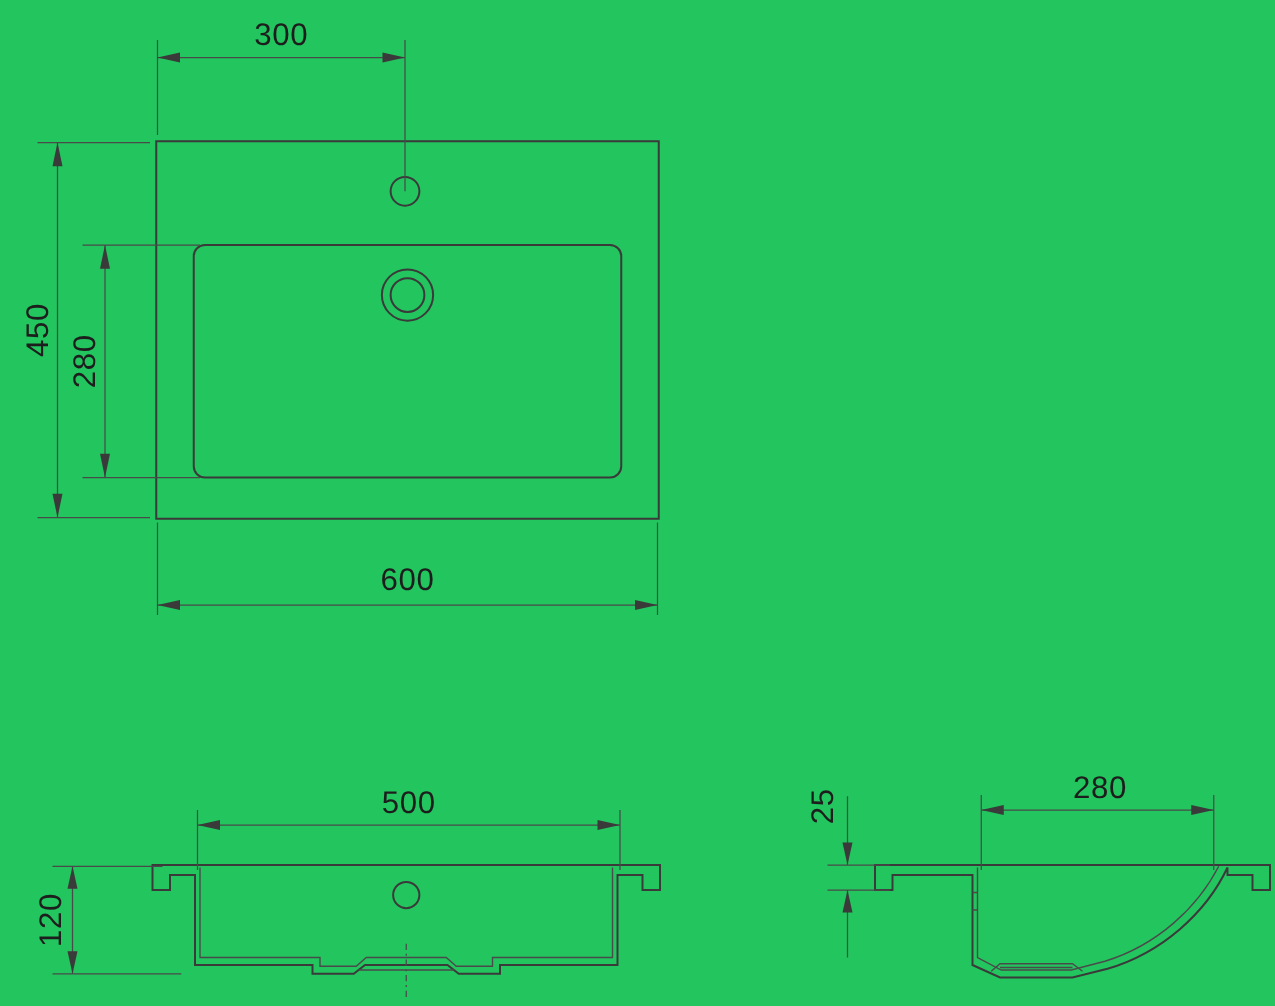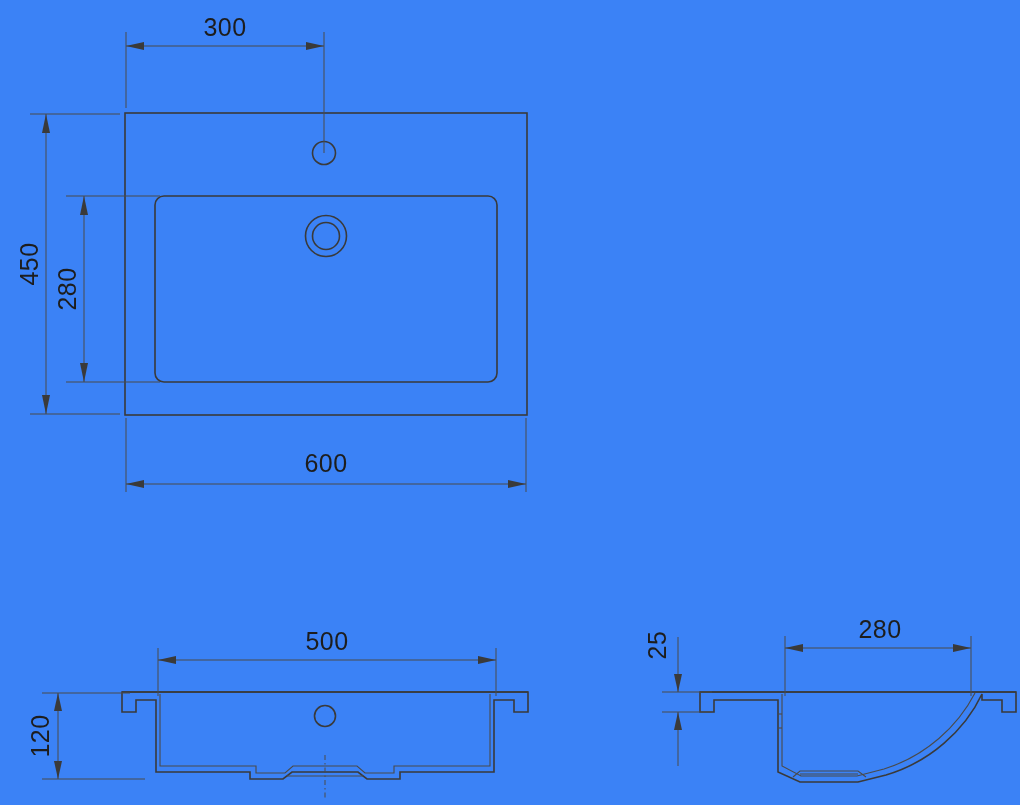--- a/index.html
+++ b/index.html
@@ -8,21 +8,21 @@
     padding: 0;
     background: #ffffff;
   }
   body {
     font-family: "Liberation Sans", sans-serif;
   }
   #drawing-root {
     position: relative;
     width: 1020px;
     height: 805px;
-    background: #3b82f6;
+    background: #22c55e;
     overflow: hidden;
   }
   svg#tech-drawing {
     display: block;
     width: 1020px;
     height: 805px;
   }
   .ln {
     stroke: #3a3a3a;
     stroke-width: 1.6;

